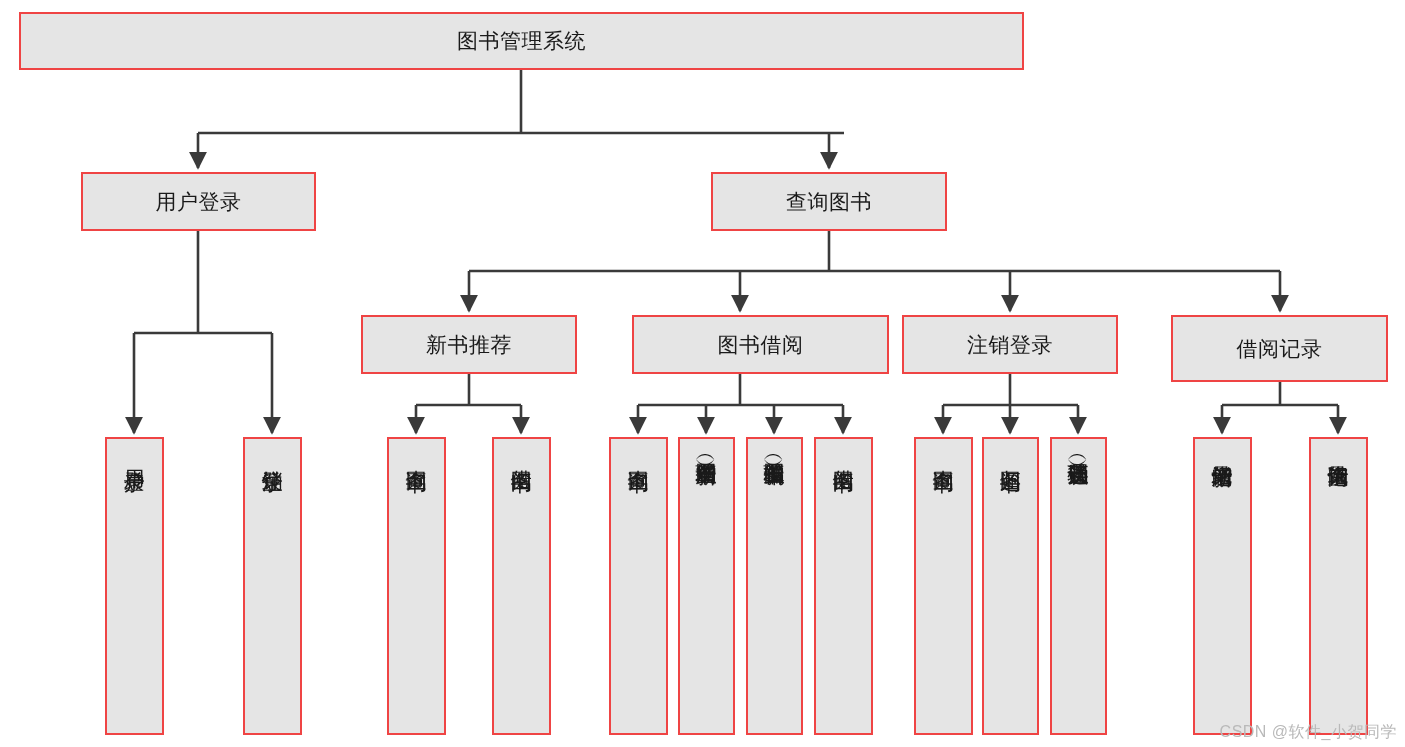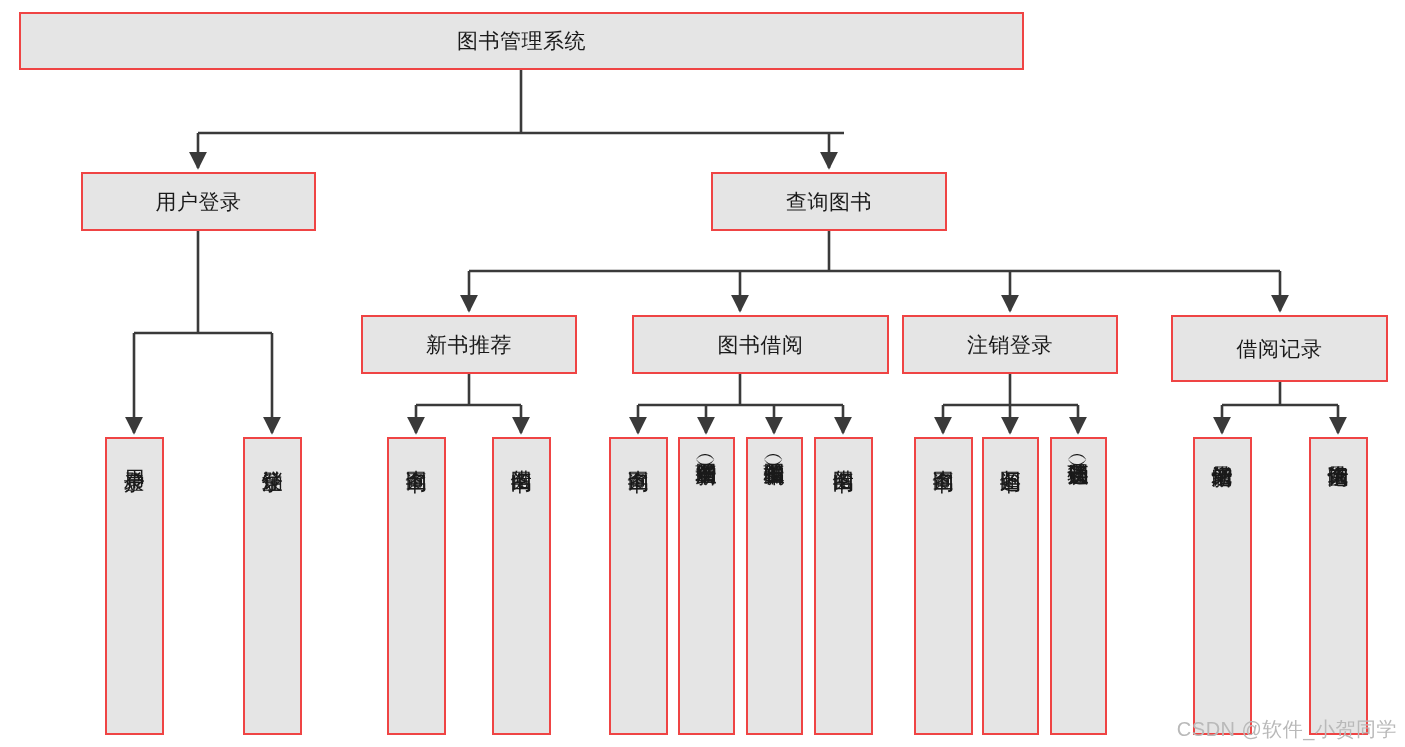--- a/index.html
+++ b/index.html
@@ -55,21 +55,21 @@
     color: #1a1a1a;
   }
   .vtext.tight {
     letter-spacing: 0px;
     line-height: 1.1;
   }
   .watermark {
     position: absolute;
     right: 8px;
     bottom: 4px;
-    font-size: 20px;
+    font-size: 16px;
     color: #b9b9b9;
     white-space: nowrap;
     letter-spacing: 0.5px;
   }
 </style>
 </head>
 <body>
 
 <div id="canvas">
 

